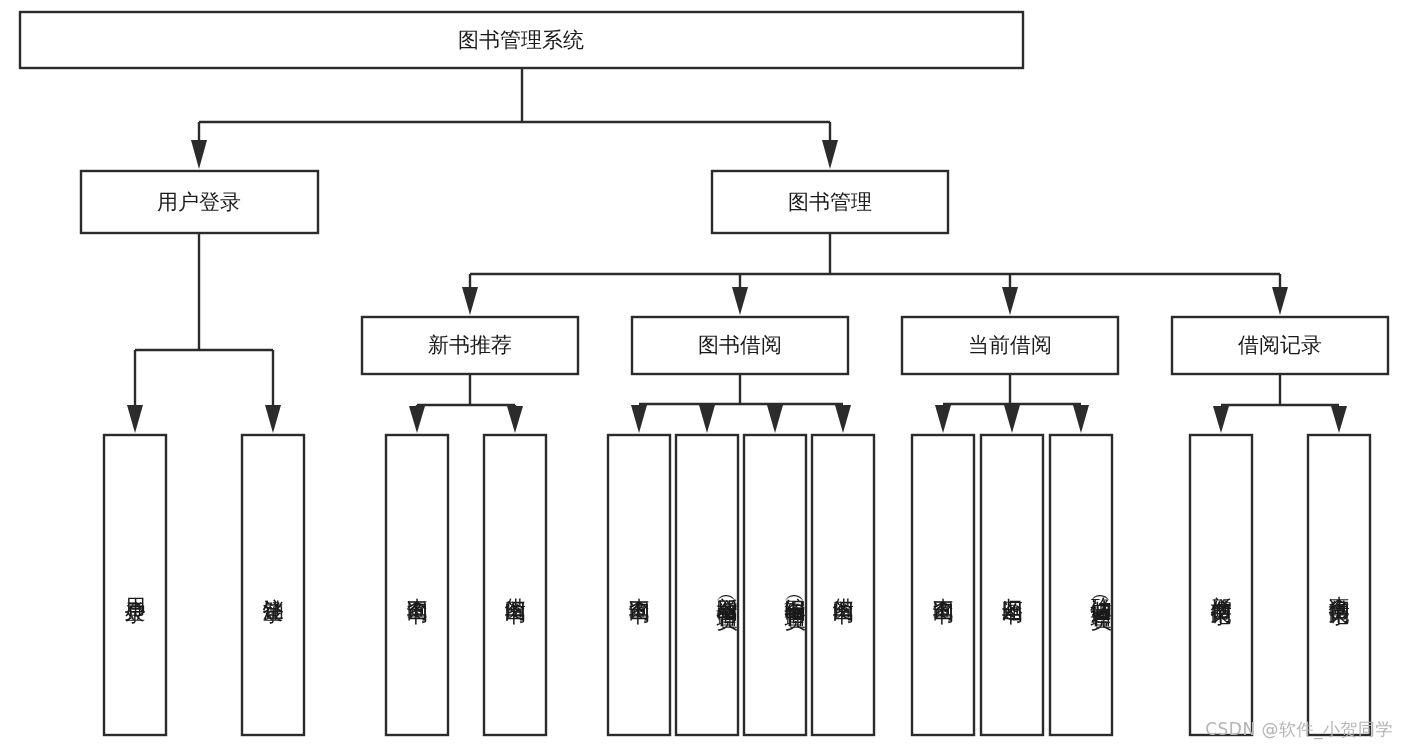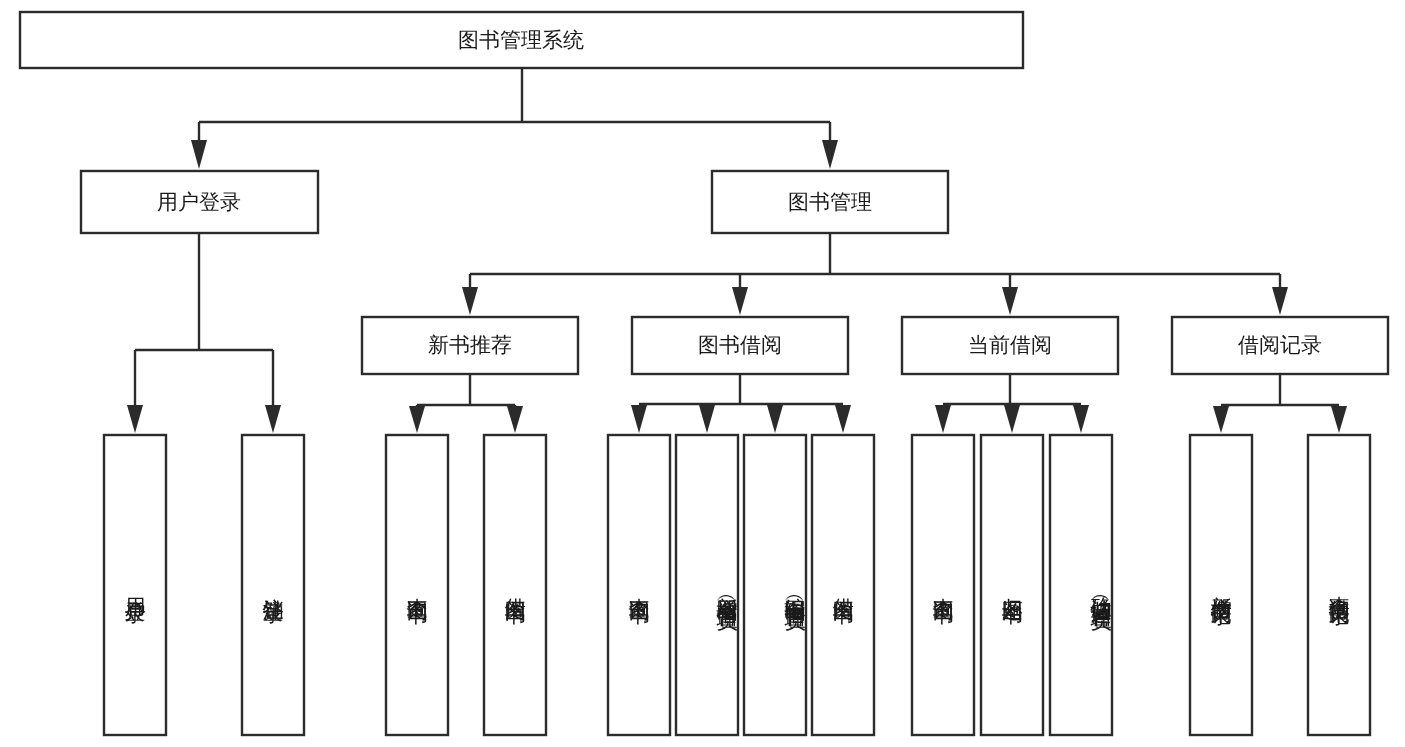--- a/index.html
+++ b/index.html
@@ -185,13 +185,14 @@
   <div class="vlabel-wrap align-top" style="left:744px; top:435px; width:62px; height:300px;">编辑图书（管理员）</div>
   <div class="vlabel-wrap" style="left:812px; top:435px; width:62px; height:300px;">借阅图书</div>
 
   <div class="vlabel-wrap" style="left:912px; top:435px; width:62px; height:300px;">查询图书</div>
   <div class="vlabel-wrap" style="left:981px; top:435px; width:62px; height:300px;">归还图书</div>
   <div class="vlabel-wrap align-top" style="left:1050px; top:435px; width:62px; height:300px;">确认归还（管理员）</div>
 
   <div class="vlabel-wrap" style="left:1190px; top:435px; width:62px; height:300px;">新增借阅记录</div>
   <div class="vlabel-wrap" style="left:1308px; top:435px; width:62px; height:300px;">查询借阅记录</div>
 
+  <div class="watermark">CSDN @软件_小贺同学</div>
 </div>
 
 </body></html>

